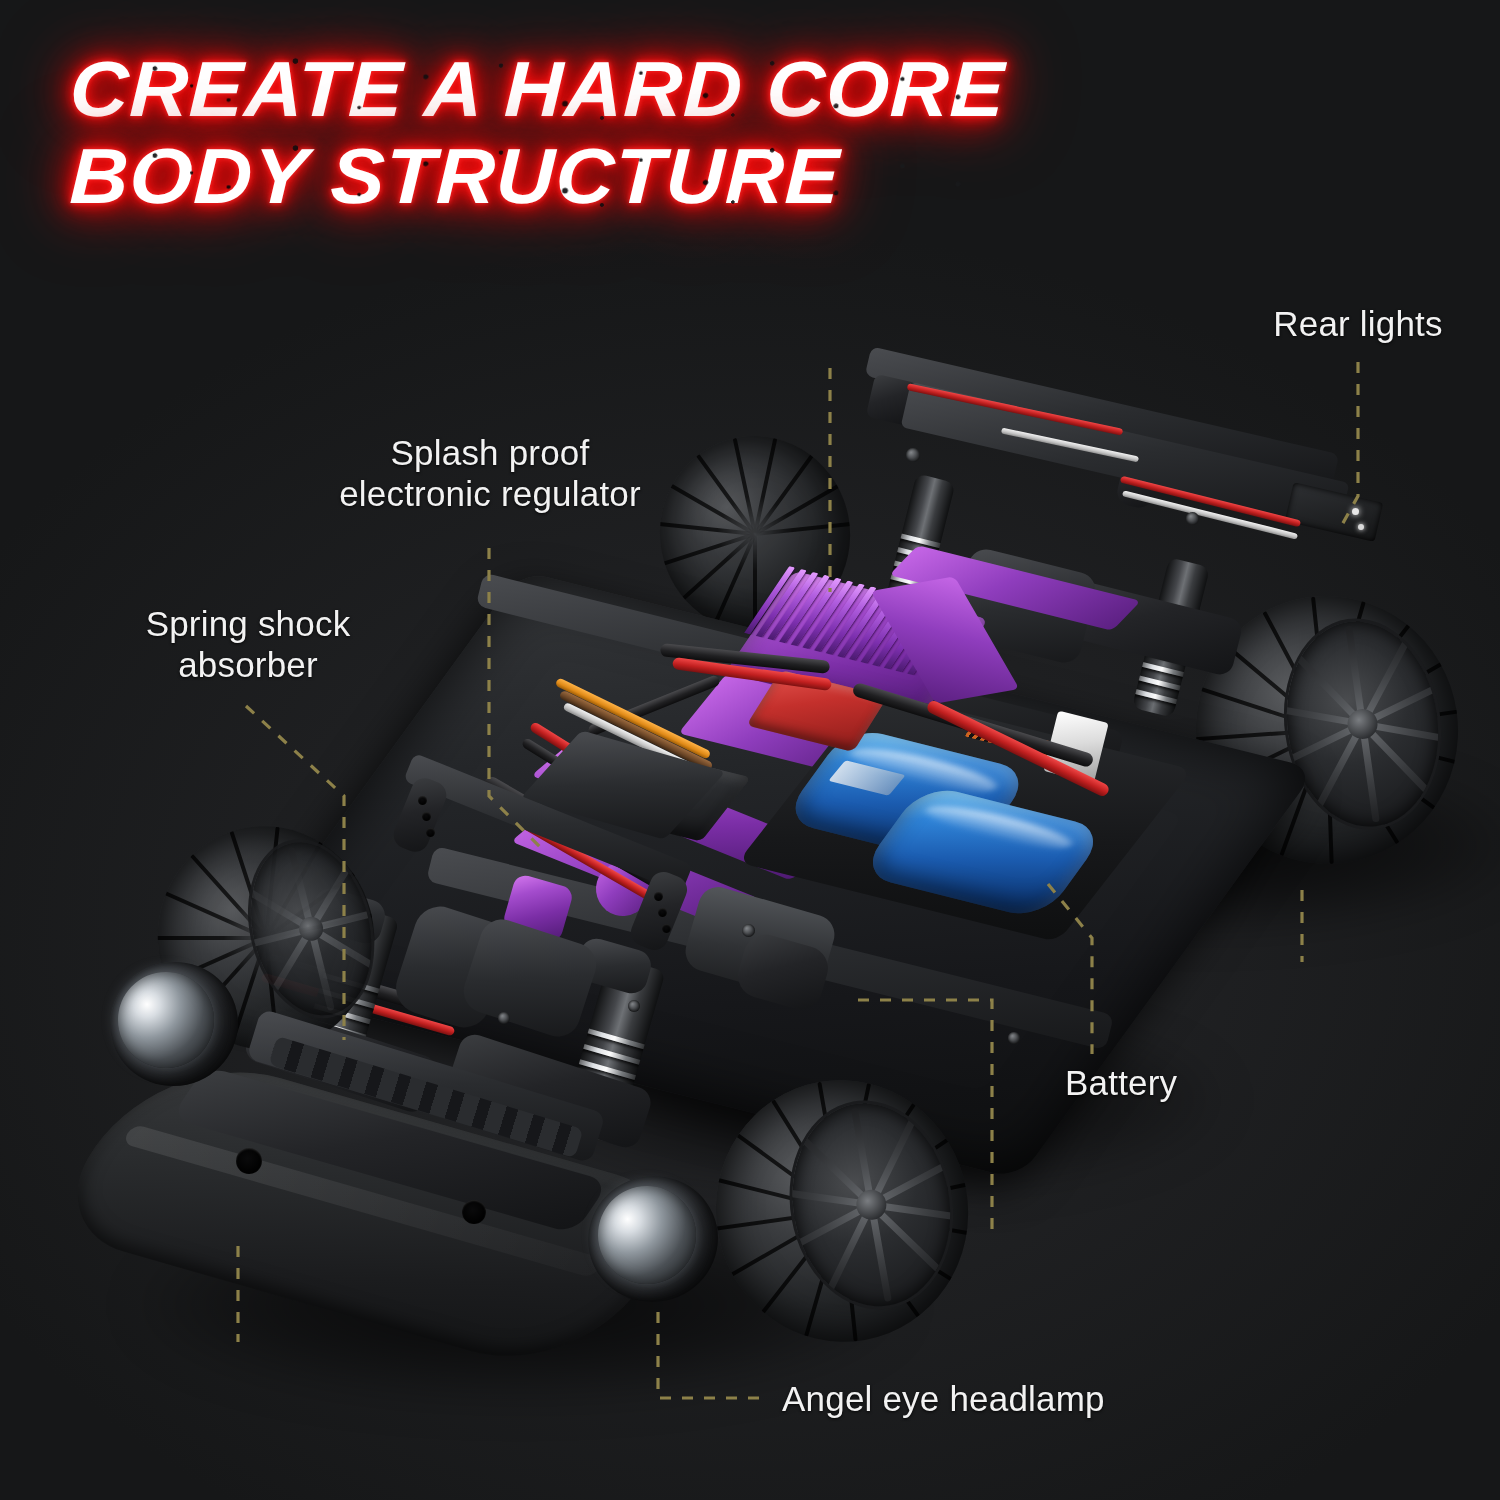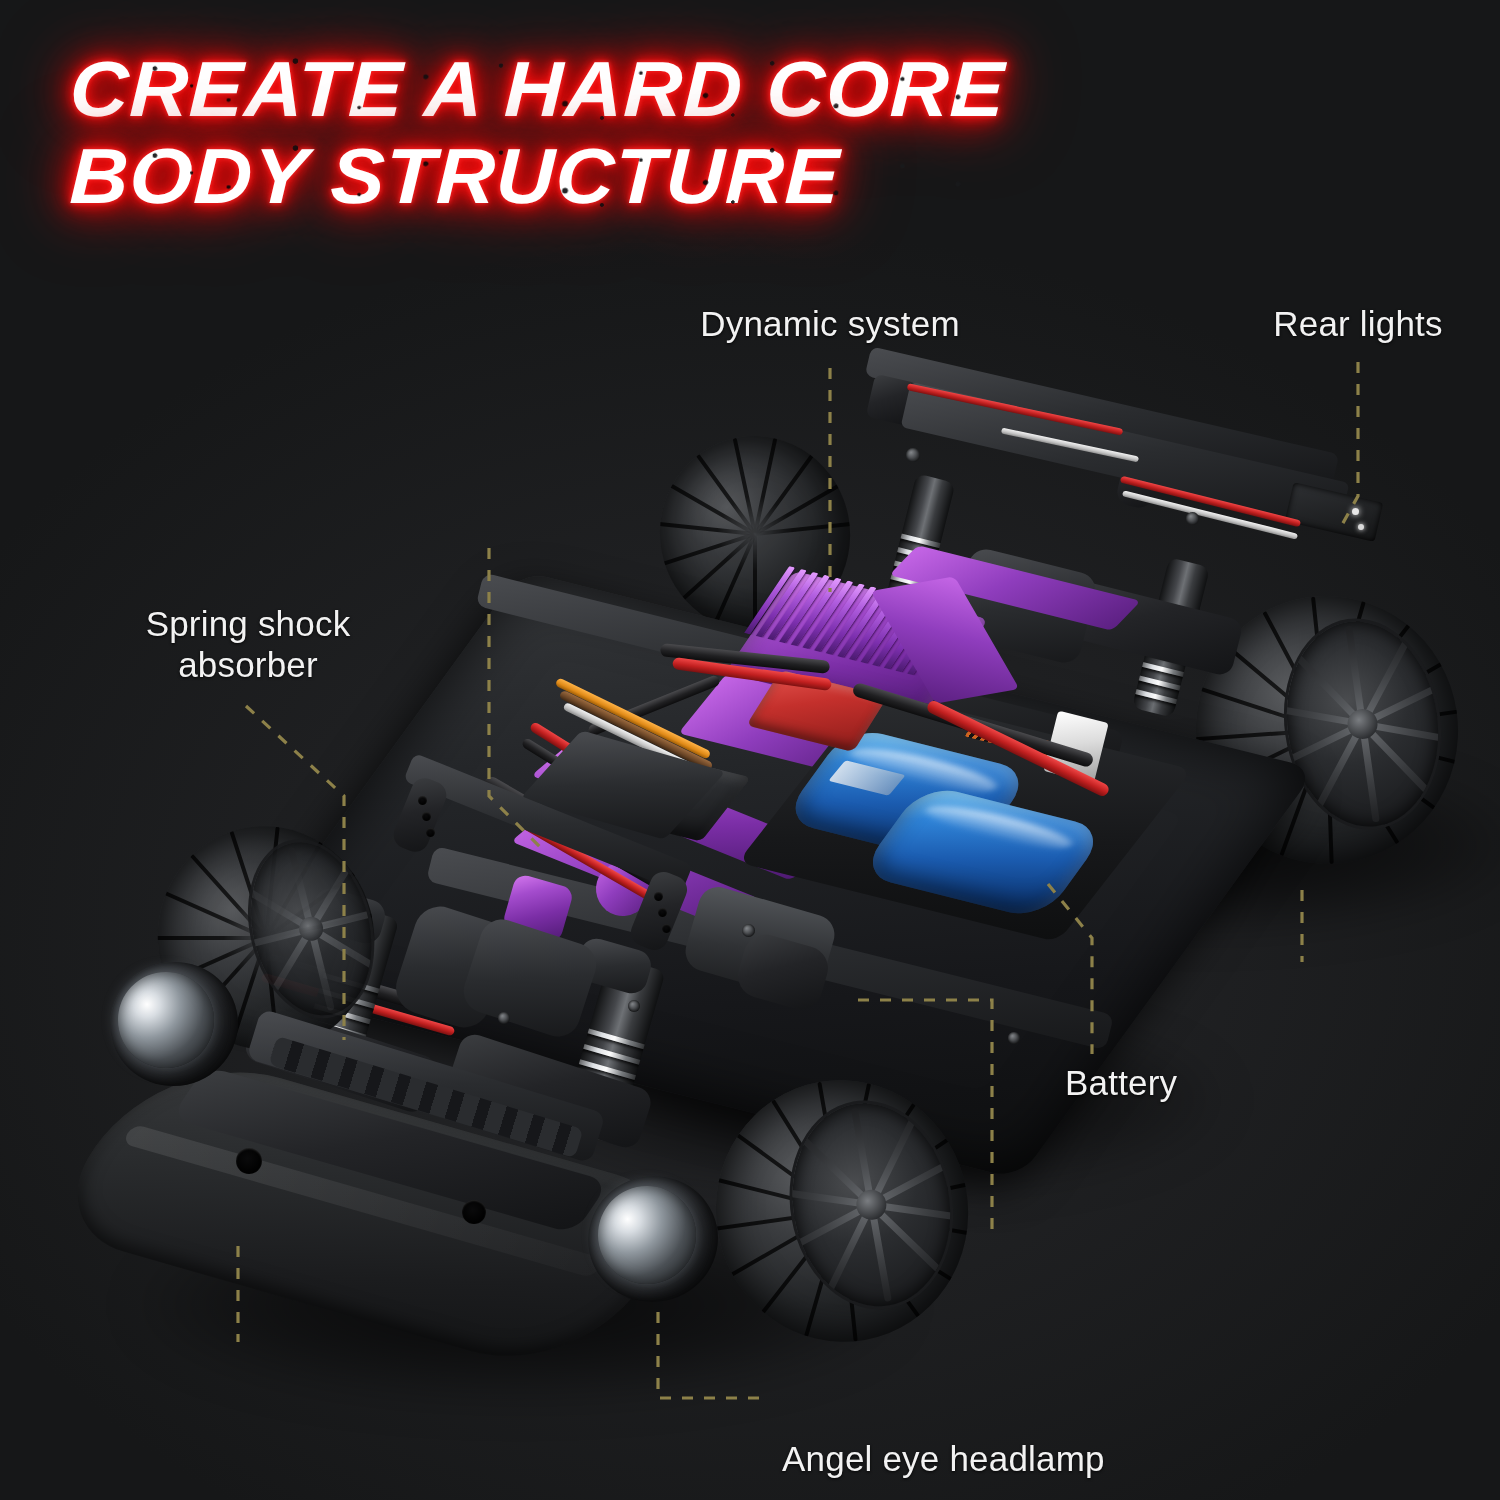--- a/index.html
+++ b/index.html
@@ -545,28 +545,29 @@
     <path d="M 1358 362 L 1358 496 L 1338 532"></path>
     <path d="M 489 548 L 489 796 L 545 852"></path>
     <path d="M 246 706 L 344 796 L 344 1040"></path>
     <path d="M 1302 890 L 1302 962"></path>
     <path d="M 1048 884 L 1092 938 L 1092 1054"></path>
     <path d="M 858 1000 L 992 1000 L 992 1232"></path>
     <path d="M 658 1312 L 658 1398 L 760 1398"></path>
     <path d="M 238 1246 L 238 1342"></path>
   </svg>
 
-  <div class="label c" style="left:660px;top:303px;width:340px;">Dynamic system</div>
 
   <div class="label c" style="left:1198px;top:303px;width:320px;">Rear lights</div>
 
+  <div class="label c" style="left:255px;top:432px;width:470px;">Splash proof
+electronic regulator</div>
 
   <div class="label c" style="left:68px;top:603px;width:360px;">Spring shock
 absorber</div>
 
 
   <div class="label l" style="left:1065px;top:1062px;width:300px;">Battery</div>
 
 
-  <div class="label l" style="left:782px;top:1438px;width:420px;">Angel eye headlamp</div>
+  <div class="label l" style="left:782px;top:1378px;width:420px;">Angel eye headlamp</div>
 
 
 </div>
 
 </body></html>

